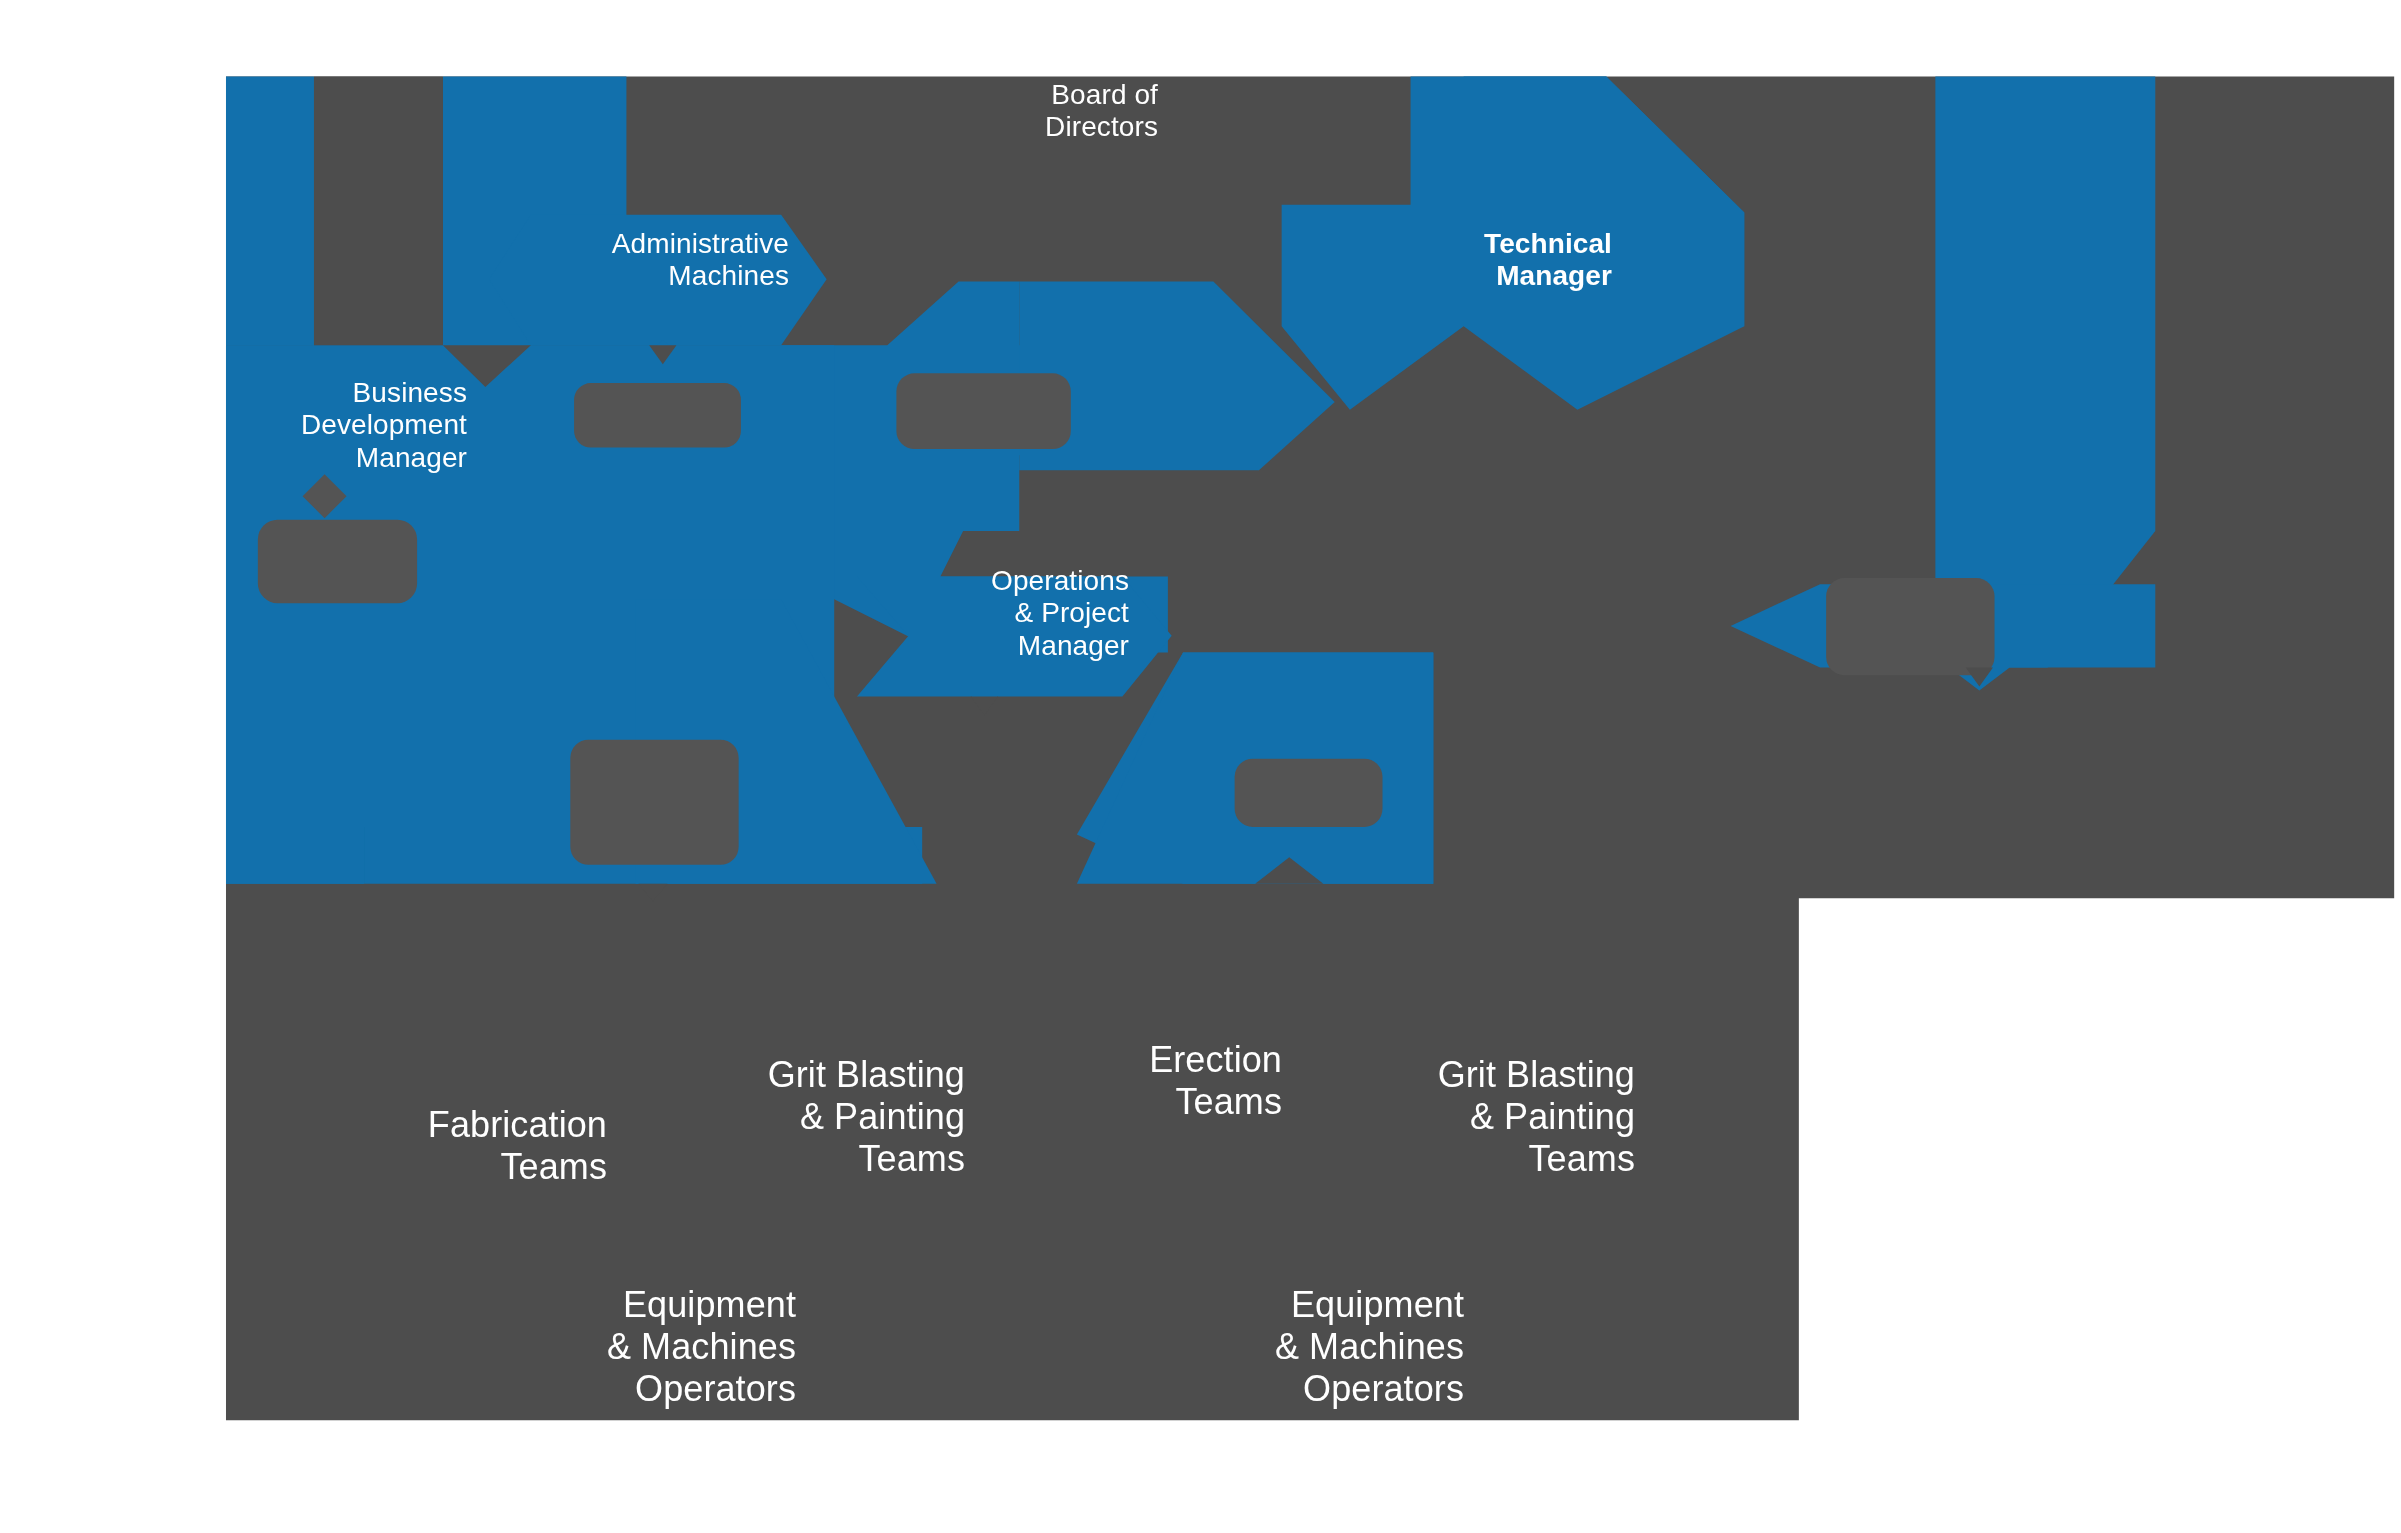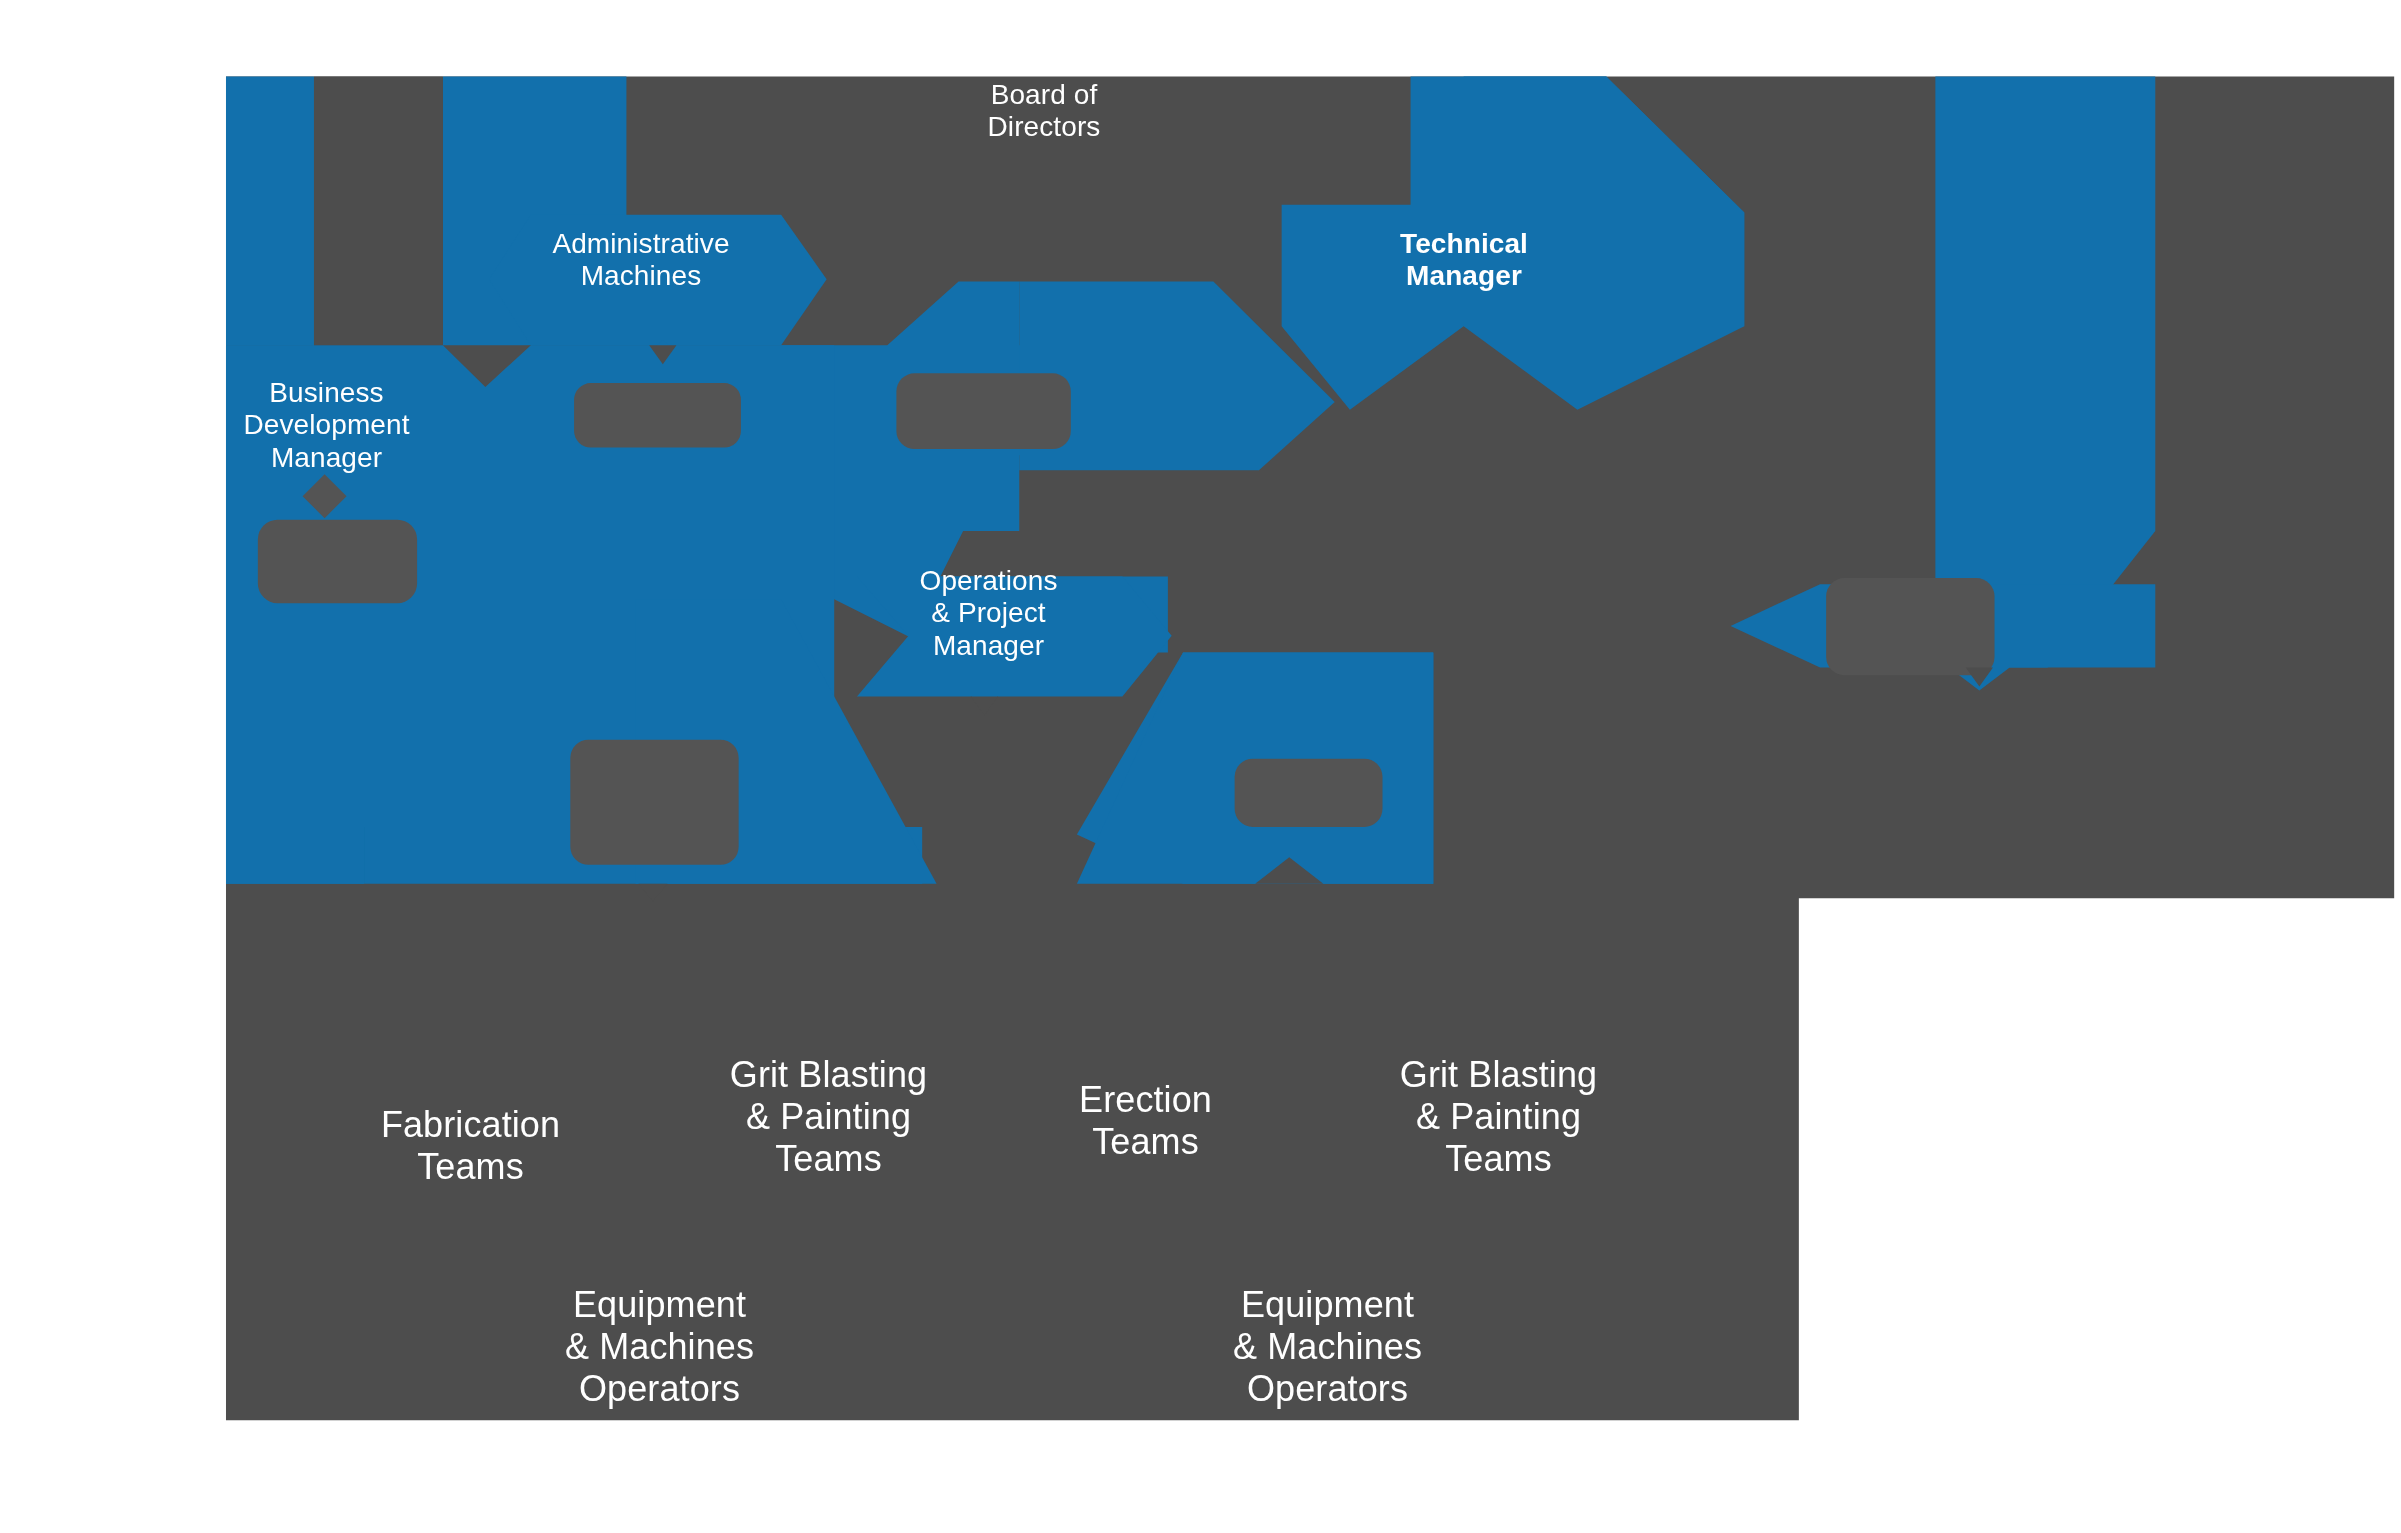--- a/index.html
+++ b/index.html
@@ -22,21 +22,21 @@
     position: absolute;
     left: 0;
     top: 0;
     width: 2401px;
     height: 1534px;
     display: block;
   }
   .node-label {
     position: absolute;
     color: #ffffff;
-    text-align: center;
+    text-align: right;
     line-height: 1.16;
     font-family: "Liberation Sans", sans-serif;
     font-weight: 400;
     white-space: pre-line;
     letter-spacing: 0.1px;
     pointer-events: none;
   }
   .lvl-top   { font-size: 28px; }
   .lvl-mgr   { font-size: 28px; }
   .lvl-team  { font-size: 36px; }
@@ -124,21 +124,21 @@
 &amp; Project
 Manager</div>
 
   <div class="node-label lvl-team" style="left:334px; top:1083px; width:273px;margin-top:21px;">Fabrication
 Teams</div>
 
   <div class="node-label lvl-team" style="left:692px; top:1054px; width:273px;">Grit Blasting
 &amp; Painting
 Teams</div>
 
-  <div class="node-label lvl-team" style="left:1009px; top:1079px; width:273px;">Erection
+  <div class="node-label lvl-team" style="left:1009px; top:1039px; width:273px;">Erection
 Teams</div>
 
   <div class="node-label lvl-team" style="left:1362px; top:1054px; width:273px;">Grit Blasting
 &amp; Painting
 Teams</div>
 
   <div class="node-label lvl-team" style="left:523px; top:1284px; width:273px;">Equipment
 &amp; Machines
 Operators</div>
 

